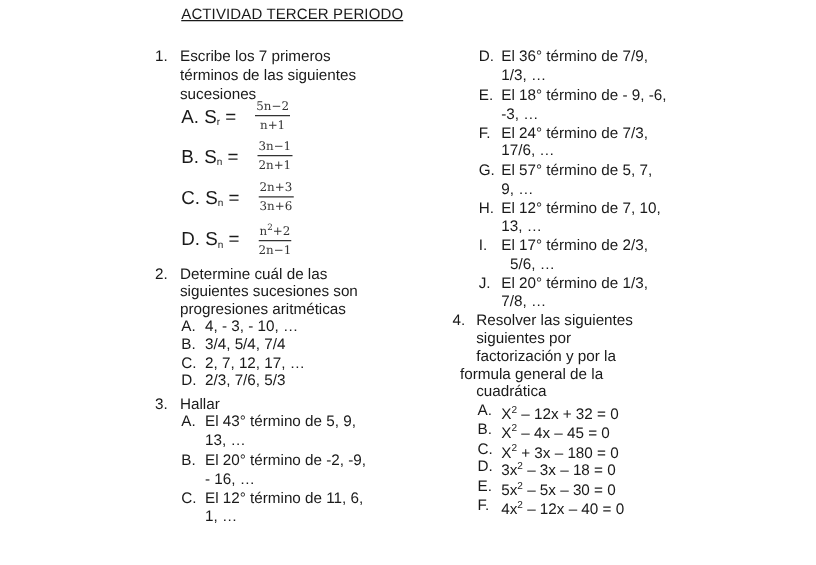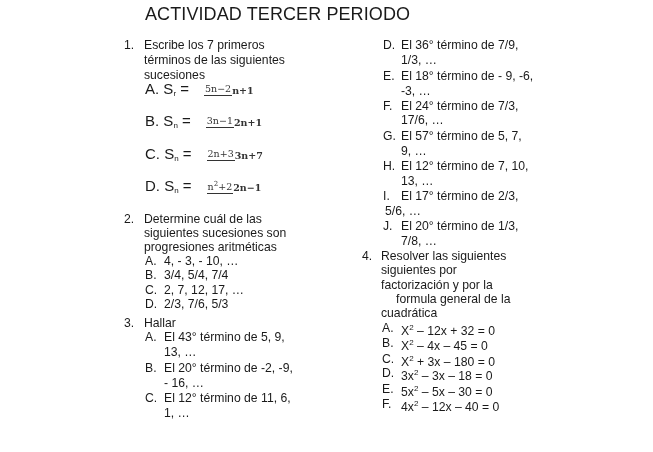--- a/index.html
+++ b/index.html
@@ -3,36 +3,36 @@
   <meta charset="utf-8">
   <style>
     html, body { margin: 0; padding: 0; background: #ffffff; }
     body {
       width: 653px; height: 452px; position: relative; overflow: hidden;
       font-family: "Liberation Sans", sans-serif; color: #1a1a1a;
       font-size: 12.2px;
     }
     .title {
       position: absolute; left: 145px; top: 4px;
-      font-size: 18px; letter-spacing: 0.1px;
+      font-size: 12px; letter-spacing: 0.1px; text-decoration: underline;
     }
     .line { position: absolute; white-space: nowrap; line-height: 14px; }
     .formula {
       position: absolute; white-space: nowrap;
       font-size: 15px; display: flex; align-items: center;
     }
     .formula .lhs { margin-right: 12px; }
     .formula .lhs sub { font-size: 8px; vertical-align: -2px; }
     .frac {
-      display: inline-flex; align-items: center;
+      display: inline-flex; flex-direction: column; align-items: center;
       font-family: "DejaVu Serif", serif; font-size: 9.5px; color: #333;
       margin-left: 3px;
     }
     .frac .num { padding: 0 1px 1px 1px; border-bottom: 1px solid #333; line-height: 11px; }
-    .frac .den { padding-top: 2px; line-height: 11px; font-weight: bold; }
+    .frac .den { padding-top: 2px; line-height: 11px; }
     .frac sup { font-size: 7px; vertical-align: 4px; }
     .sup2 { font-size: 8px; vertical-align: 5px; }
   </style>
 </head>
 <body>
 
 <div class="title">ACTIVIDAD TERCER PERIODO</div>
 
 <div>
   <span class="line" style="left:124px;top:38px">1.</span>
@@ -53,21 +53,21 @@
     <span class="frac">
       <span class="num">3n−1</span>
       <span class="den">2n+1</span>
     </span>
   </div>
 
   <div class="formula" style="left:145px;top:145px">
     <span class="lhs"><span>C.</span> <span>S</span><sub>n</sub> <span>=</span></span>
     <span class="frac">
       <span class="num">2n+3</span>
-      <span class="den">3n+7</span>
+      <span class="den">3n+6</span>
     </span>
   </div>
 
   <div class="formula" style="left:145px;top:177px">
     <span class="lhs"><span>D.</span> <span>S</span><sub>n</sub> <span>=</span></span>
     <span class="frac">
       <span class="num"><span>n</span><sup>2</sup><span>+2</span></span>
       <span class="den">2n−1</span>
     </span>
   </div>
@@ -122,33 +122,33 @@
   <span class="line" style="left:383px;top:129px">G.</span>
   <span class="line" style="left:401px;top:129px">El 57° término de 5, 7,</span>
   <span class="line" style="left:401px;top:144px">9, …</span>
 
   <span class="line" style="left:383px;top:159px">H.</span>
   <span class="line" style="left:401px;top:159px">El 12° término de 7, 10,</span>
   <span class="line" style="left:401px;top:174px">13, …</span>
 
   <span class="line" style="left:383px;top:189px">I.</span>
   <span class="line" style="left:401px;top:189px">El 17° término de 2/3,</span>
-  <span class="line" style="left:385px;top:204px">5/6, …</span>
+  <span class="line" style="left:408px;top:204px">5/6, …</span>
 
   <span class="line" style="left:383px;top:219px">J.</span>
   <span class="line" style="left:401px;top:219px">El 20° término de 1/3,</span>
   <span class="line" style="left:401px;top:234px">7/8, …</span>
 </div>
 
 <div>
   <span class="line" style="left:362px;top:249px">4.</span>
   <span class="line" style="left:381px;top:249px">Resolver las siguientes</span>
   <span class="line" style="left:381px;top:263px">siguientes por</span>
   <span class="line" style="left:381px;top:278px">factorización y por la</span>
-  <span class="line" style="left:396px;top:292px">formula general de la</span>
+  <span class="line" style="left:368px;top:292px">formula general de la</span>
   <span class="line" style="left:381px;top:306px">cuadrática</span>
 
   <span class="line" style="left:382px;top:321px">A.</span>
   <span class="line" style="left:401px;top:321px"><span>X</span><span class="sup2">2</span><span> – 12x + 32 = 0</span></span>
 
   <span class="line" style="left:382px;top:336px">B.</span>
   <span class="line" style="left:401px;top:336px"><span>X</span><span class="sup2">2</span><span> – 4x – 45 = 0</span></span>
 
   <span class="line" style="left:382px;top:352px">C.</span>
   <span class="line" style="left:401px;top:352px"><span>X</span><span class="sup2">2</span><span> + 3x – 180 = 0</span></span>

